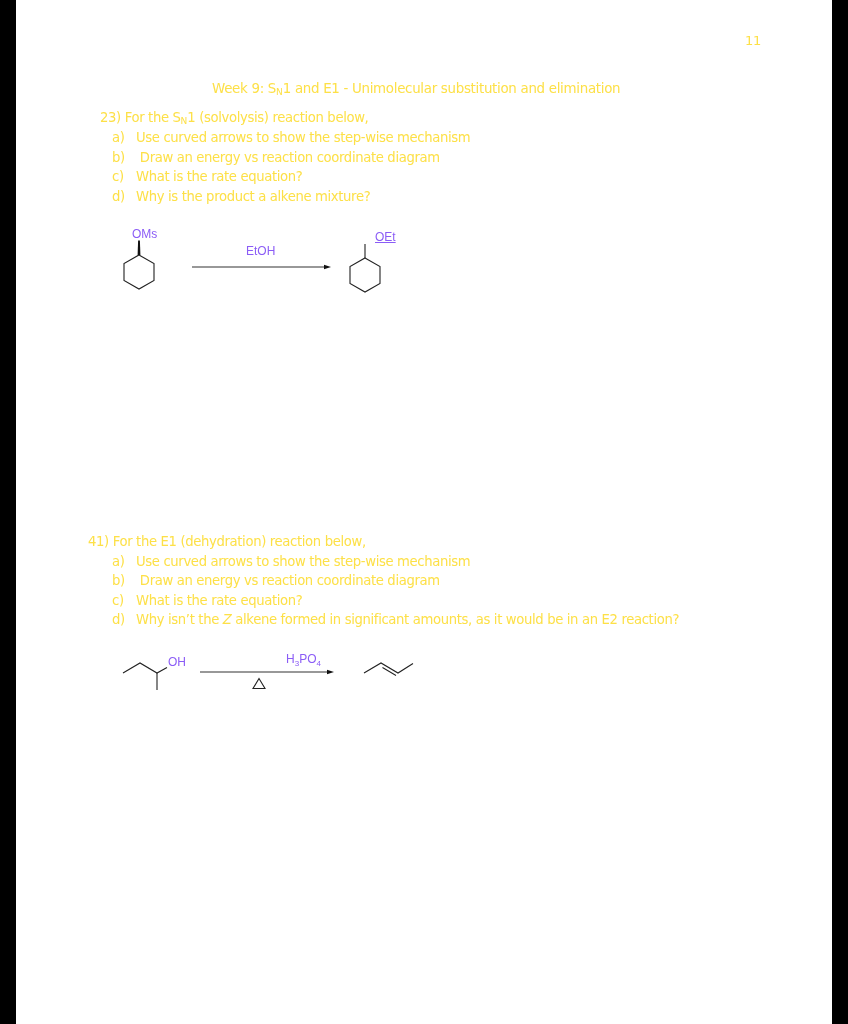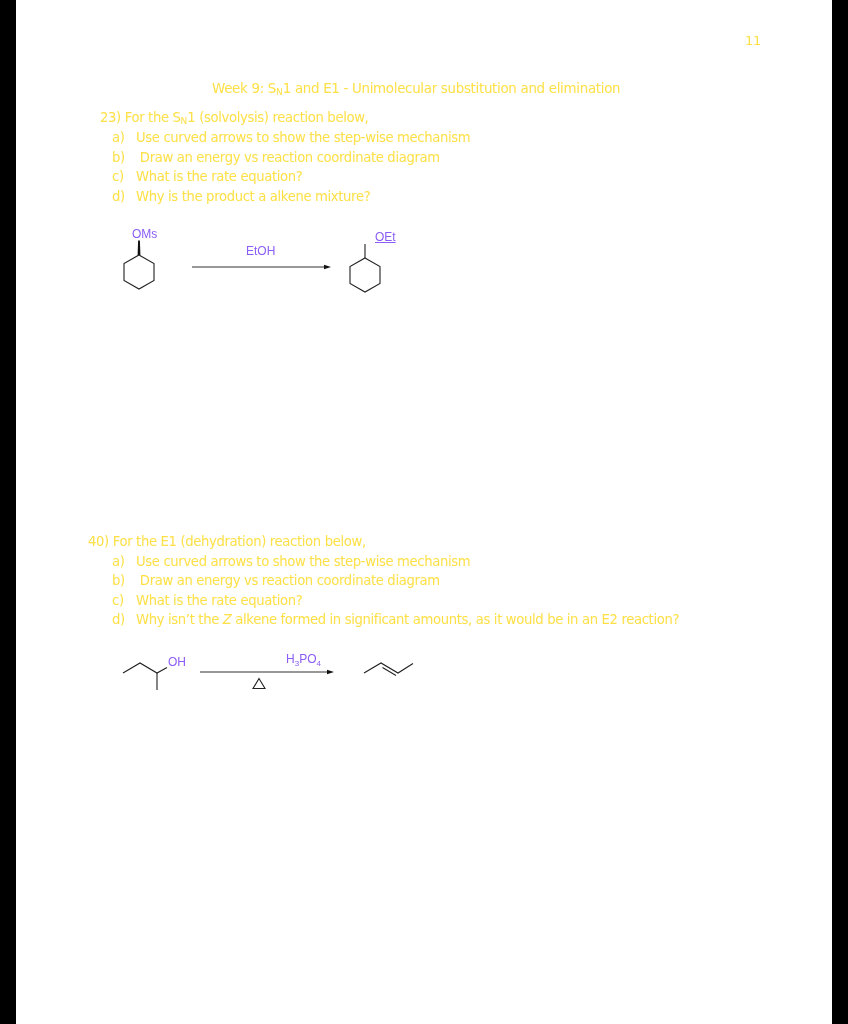--- a/index.html
+++ b/index.html
@@ -68,20 +68,20 @@
   <g stroke="#222" stroke-width="1.1" fill="none">
     <polyline points="364,673 381,663 398,673 413,663.5"></polyline>
     <line x1="382.5" y1="667.5" x2="396" y2="675.5"></line>
   </g>
 </svg>
 
 <div class="label" style="left:132px; top:227px;">OMs</div>
 <div class="label" style="left:246px; top:244px;">EtOH</div>
 <div class="label" style="left:375px; top:230px;text-decoration:underline;">OEt</div>
 
-<div class="txt" style="left:88px; top:534px;">40) For the E1 (dehydration) reaction below,</div>
+<div class="txt" style="left:88px; top:534px;">41) For the E1 (dehydration) reaction below,</div>
 <div class="txt" style="left:112px; top:554px;"><span class="item-letter">a)</span><span>Use curved arrows to show the step-wise mechanism</span></div>
 <div class="txt" style="left:112px; top:573px;"><span class="item-letter">b)</span><span> Draw an energy vs reaction coordinate diagram</span></div>
 <div class="txt" style="left:112px; top:593px;"><span class="item-letter">c)</span><span>What is the rate equation?</span></div>
 <div class="txt" style="left:112px; top:612px;"><span class="item-letter">d)</span><span>Why isn’t the </span><em>Z</em><span> alkene formed in significant amounts, as it would be in an E2 reaction?</span></div>
 
 <div class="label" style="left:168px; top:655px;">OH</div>
 <div class="label" style="left:245px; top:652px;margin-left:41px;"><span>H</span><span class="s">3</span><span>PO</span><span class="s">4</span></div>
 
 </body></html>

